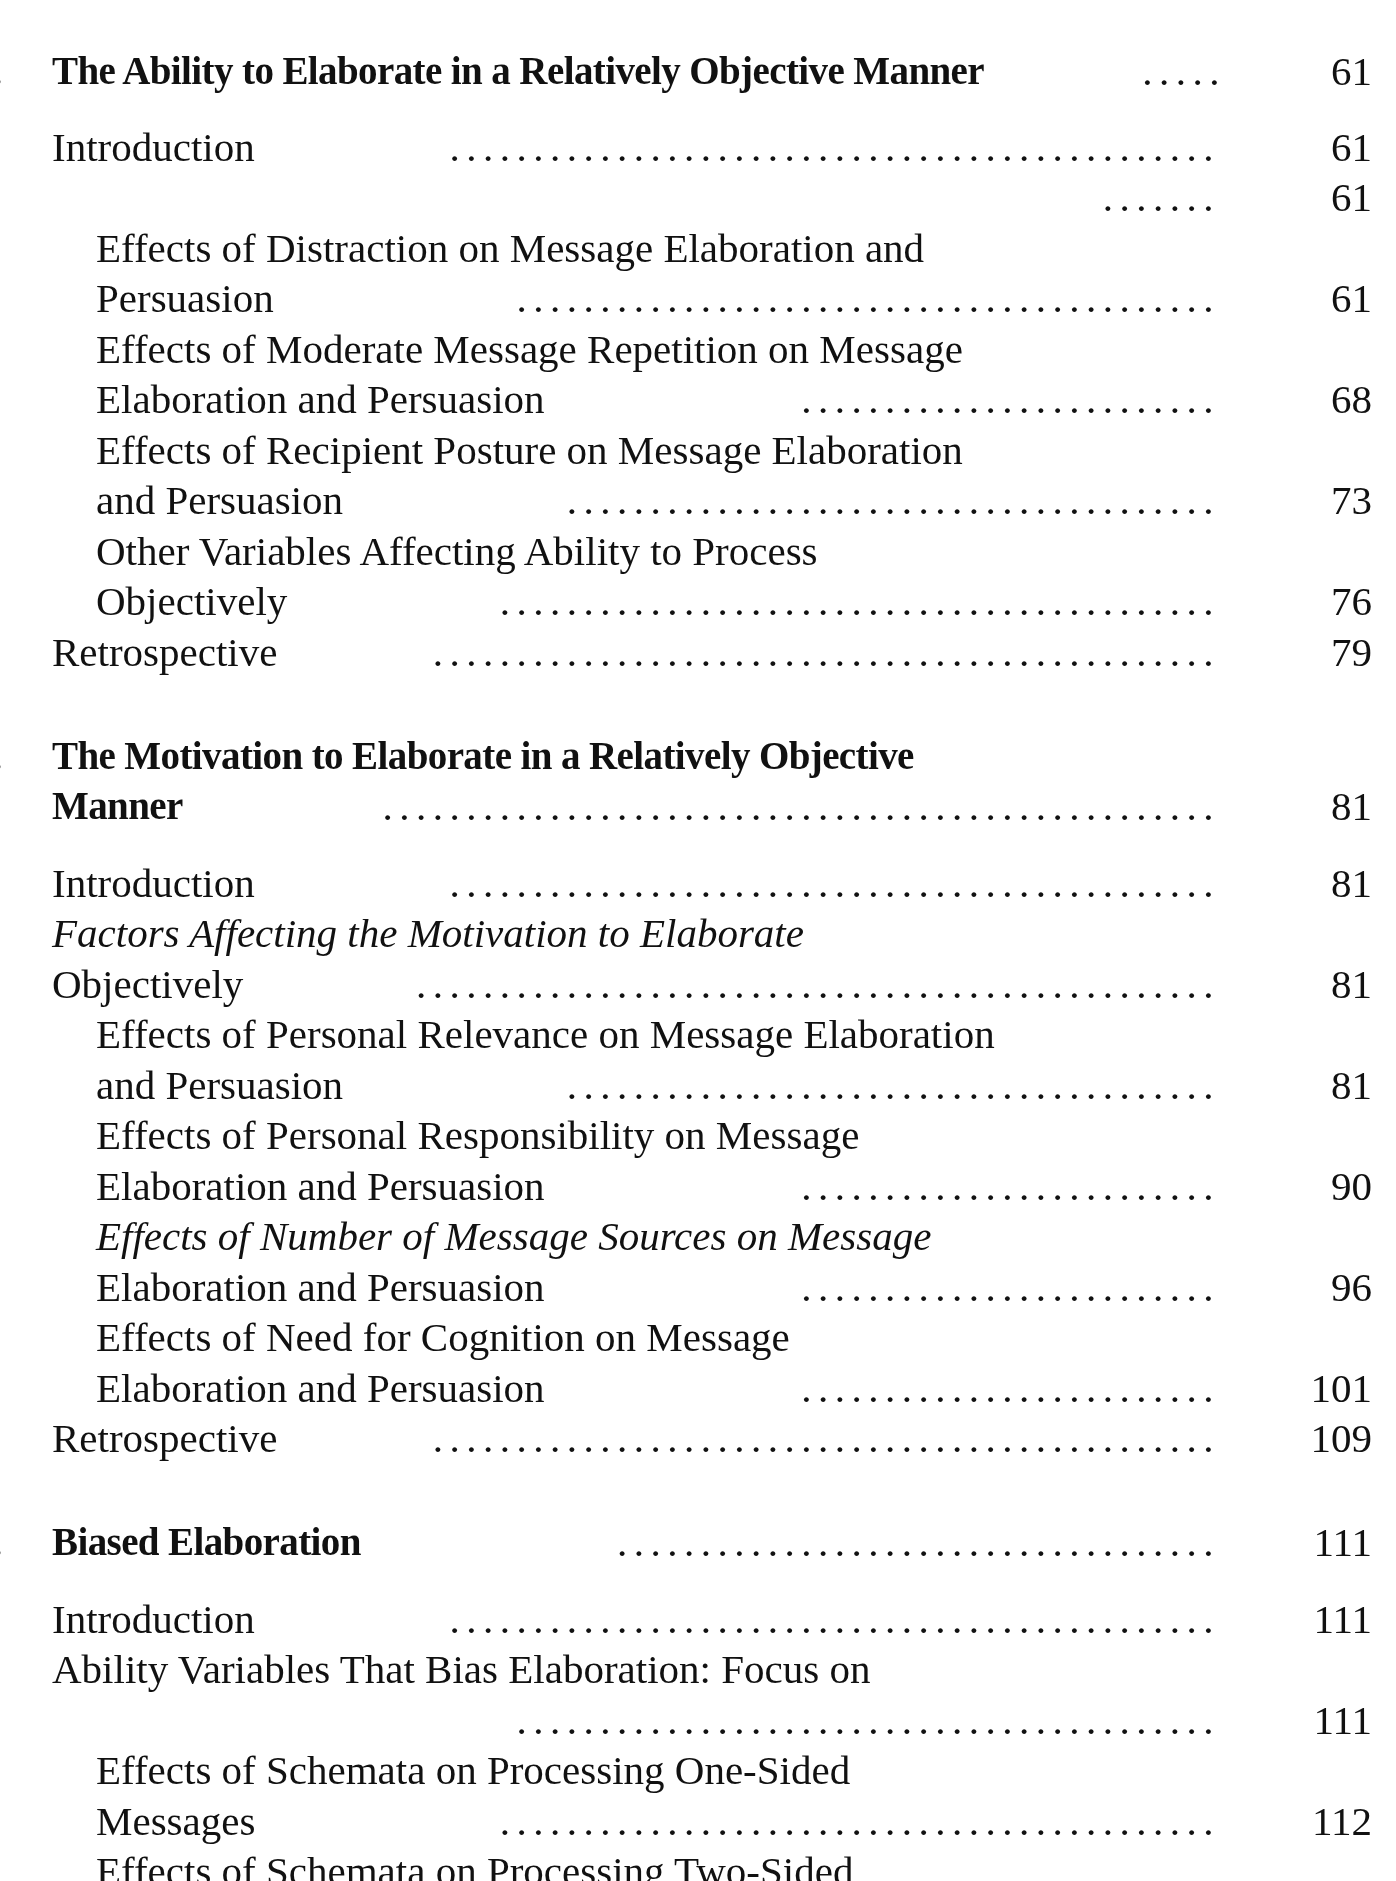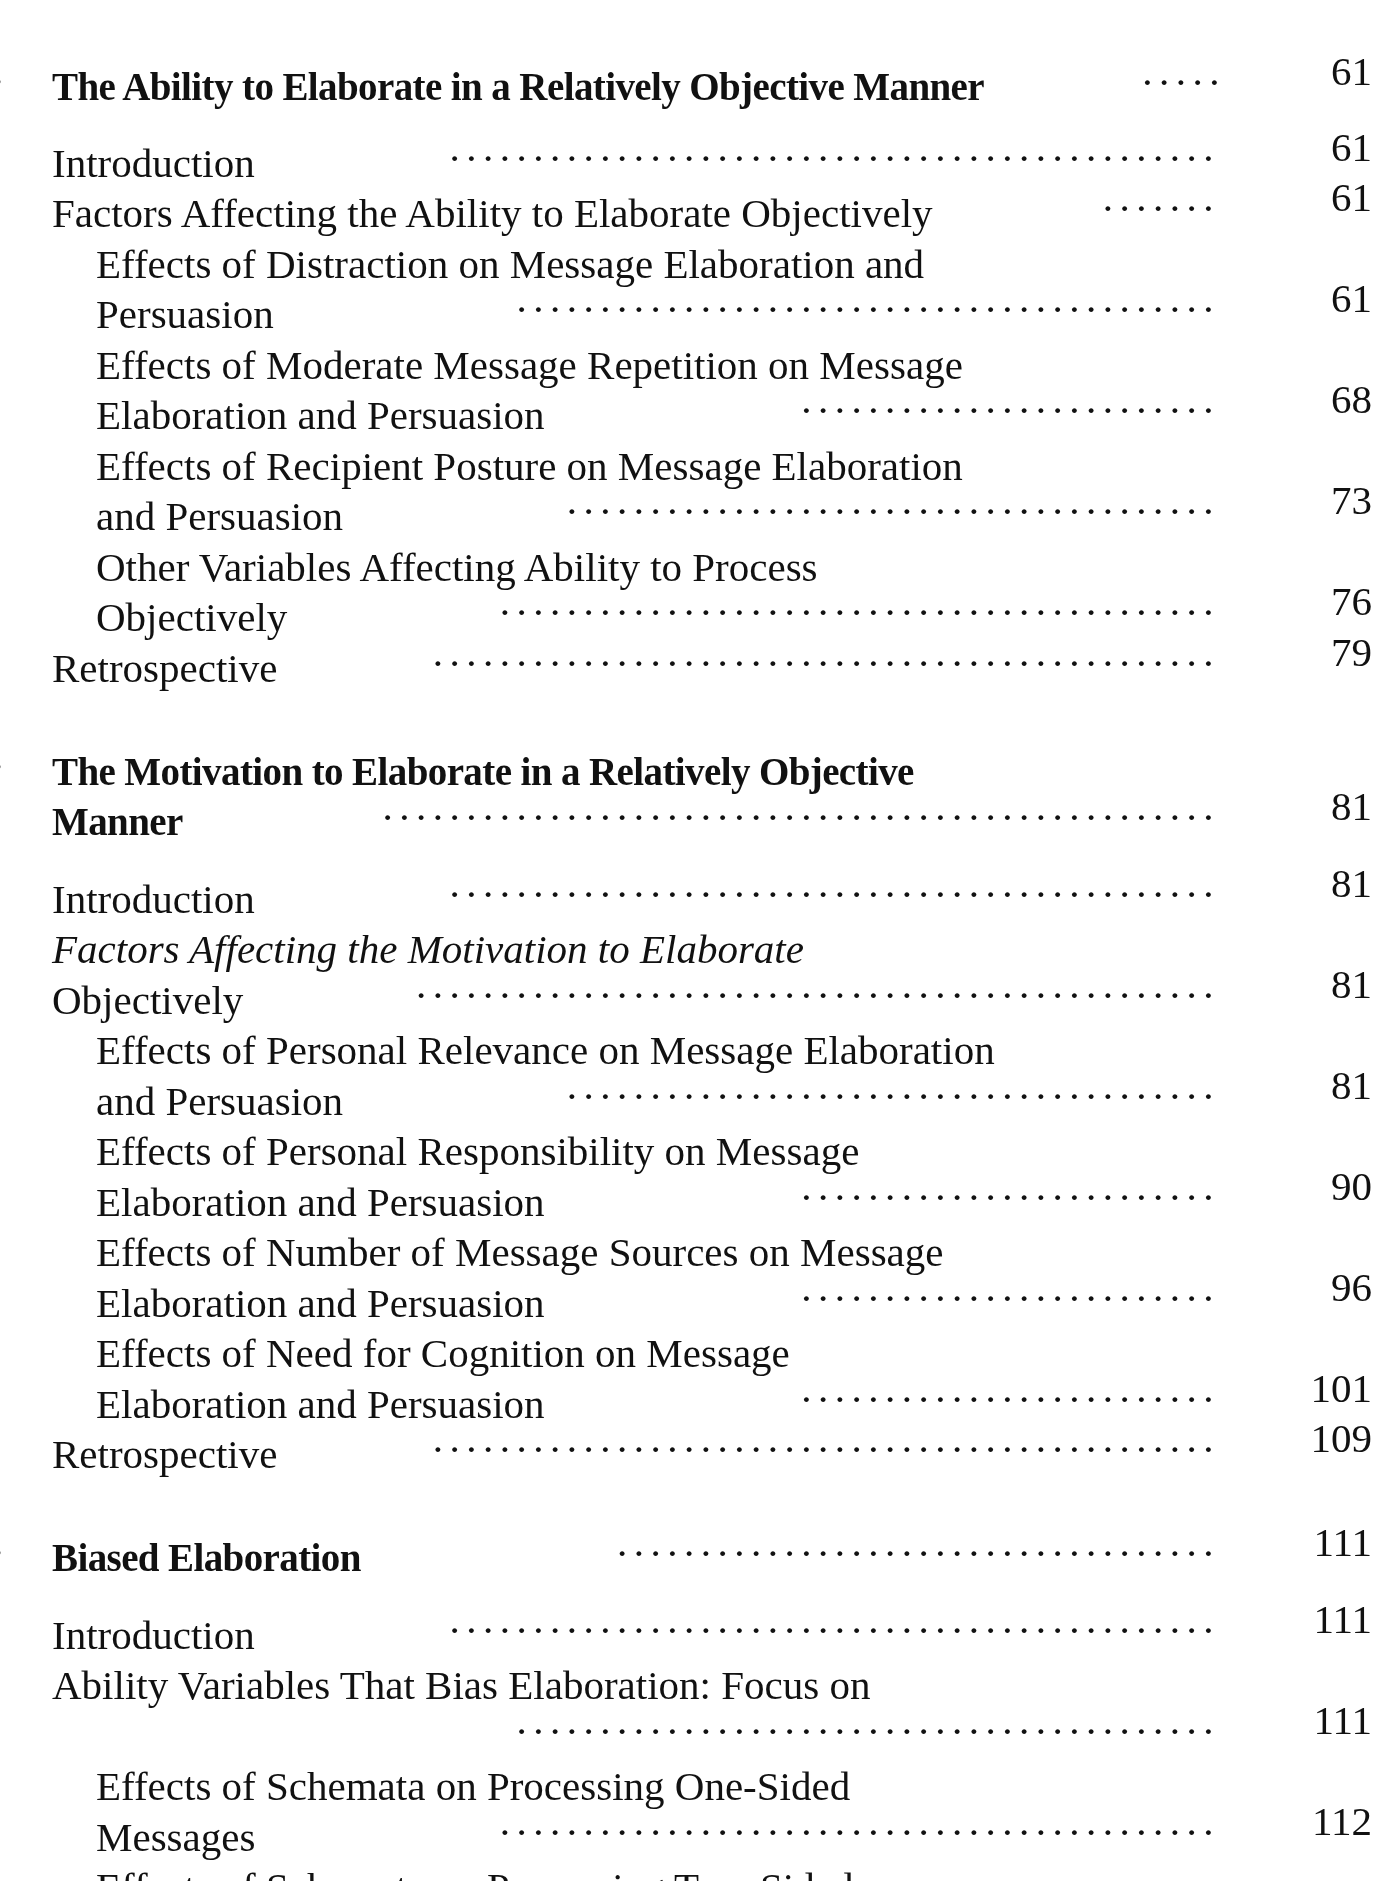--- a/index.html
+++ b/index.html
@@ -6,21 +6,21 @@
     body {
       width: 1396px; height: 1881px; overflow: hidden; position: relative;
       font-family: "Liberation Serif", "DejaVu Serif", serif;
       color: #111111;
     }
     .line {
       position: absolute; left: 0; width: 1396px; height: 50px;
       font-size: 41px; line-height: 50px; white-space: nowrap;
     }
     .line .bullet { position: absolute; left: -8px; font-weight: bold; }
-    .line .txt { position: absolute; margin-top: 16px; }
+    .line .txt { position: absolute; }
     .line .dots {
       position: absolute; right: 176px; letter-spacing: 6.5px;
       overflow: hidden; text-align: right;
     }
     .line .pg { position: absolute; right: 24px; }
     .chapter .txt { font-weight: bold; font-size: 39px; letter-spacing: -0.6px; }
     .lvl1 .txt { left: 52px; }
     .lvl2 .txt { left: 96px; text-align: center; }
     .chapter .txt { left: 52px; }
   </style>
@@ -35,21 +35,20 @@
     <span class="dots" style="right:170px;">.....</span>
     <span class="pg">61</span>
   </div>
 
   <div class="line lvl1" style="top:122px;">
     <span class="txt">Introduction</span>
     <span class="dots">..............................................</span>
     <span class="pg">61</span>
   </div>
   <div class="line lvl1" style="top:172px;">
-    <span class="txt">Factors Affecting the Ability to Elaborate Objectively</span>
     <span class="dots">.......</span>
     <span class="pg">61</span>
   </div>
   <div class="line lvl2" style="top:223px;">
     <span class="txt">Effects of Distraction on Message Elaboration and</span>
   </div>
   <div class="line lvl2" style="top:273px;">
     <span class="txt">Persuasion</span>
     <span class="dots">..........................................</span>
     <span class="pg">61</span>
@@ -115,21 +114,21 @@
     <span class="pg">81</span>
   </div>
   <div class="line lvl2" style="top:1110px;font-family:Liberation Serif, serif;">
     <span class="txt">Effects of Personal Responsibility on Message</span>
   </div>
   <div class="line lvl2" style="top:1161px;">
     <span class="txt">Elaboration and Persuasion</span>
     <span class="dots">.........................</span>
     <span class="pg">90</span>
   </div>
-  <div class="line lvl2" style="top:1211px;">
+  <div class="line lvl2" style="top:1211px;font-style:italic;">
     <span class="txt">Effects of Number of Message Sources on Message</span>
   </div>
   <div class="line lvl2" style="top:1262px;">
     <span class="txt">Elaboration and Persuasion</span>
     <span class="dots">.........................</span>
     <span class="pg">96</span>
   </div>
   <div class="line lvl2" style="top:1312px;">
     <span class="txt">Effects of Need for Cognition on Message</span>
   </div>

